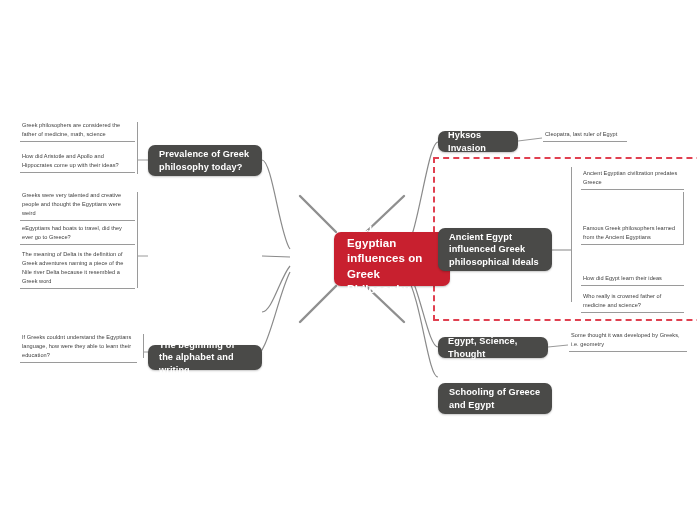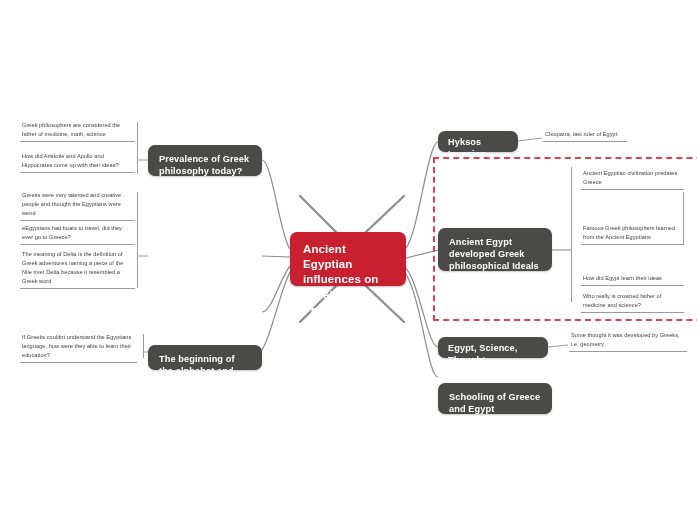--- a/index.html
+++ b/index.html
@@ -36,31 +36,32 @@
   
   .node {
     position: absolute;
     box-sizing: border-box;
     border-radius: 7px;
     color: #ffffff;
     font-weight: bold;
     letter-spacing: 0.1px;
     line-height: 1.32;
     display: flex;
-    align-items: flex-start;
+    align-items: center;
   }
   .node span {
     display: block;
   }
 
   .node-central {
     background: #C8202F;
     font-size: 11.5px;
     padding: 10px 13px;
     box-shadow: 0 1px 2px rgba(0,0,0,0.25);
+    margin-left: 44px;
   }
 
   .node-branch {
     background: #4A4A48;
     font-size: 9.2px;
     padding: 8px 11px;
     box-shadow: 0 1px 2px rgba(0,0,0,0.22);
   }
 
   
@@ -154,21 +155,21 @@
 
   <div class="node node-branch" style="left:148px; top:345px; width:114px; height:25px;">
     <span>The beginning of the alphabet and writing</span>
   </div>
 
   <div class="node node-branch" style="left:438px; top:131px; width:80px; height:21px; padding:5px 10px;">
     <span>Hyksos Invasion</span>
   </div>
 
   <div class="node node-branch" style="left:438px; top:228px; width:114px; height:43px;">
-    <span>Ancient Egypt developed Greek philosophical Ideals</span>
+    <span>Ancient Egypt influenced Greek philosophical Ideals</span>
   </div>
 
   <div class="node node-branch" style="left:438px; top:337px; width:110px; height:21px; padding:5px 10px;">
     <span>Egypt, Science, Thought</span>
   </div>
 
   <div class="node node-branch" style="left:438px; top:383px; width:114px; height:31px;">
     <span>Schooling of Greece and Egypt</span>
   </div>
 

